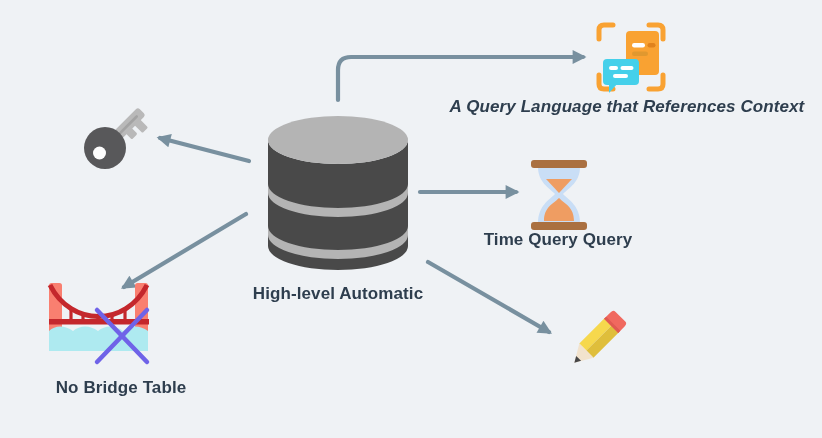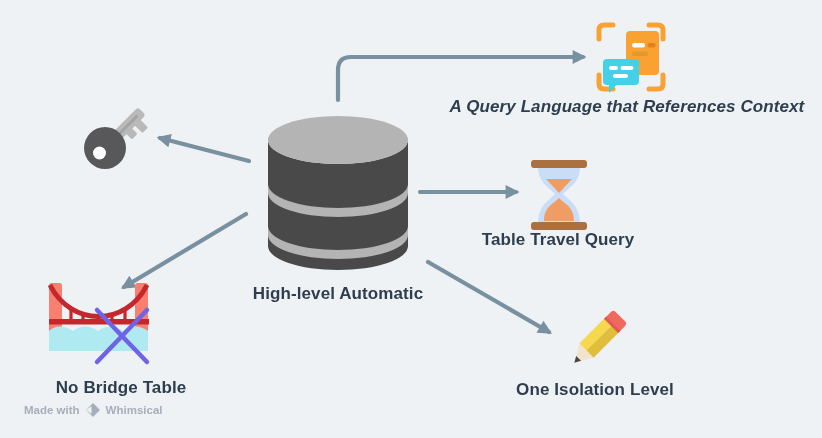--- a/index.html
+++ b/index.html
@@ -82,21 +82,21 @@
   </svg>
   <div class="label" style="left:627px;top:97px;font-style:italic;">A Query Language that References Context</div>
 
   <svg class="icon" style="left:527px;top:157px;" width="64" height="76" viewBox="0 0 64 76">
     <path d="M11,10 L53,10 C53,25 42,31 36,37 C42,43 53,49 53,66 L11,66 C11,49 22,43 28,37 C22,31 11,25 11,10 Z" fill="#c9def6"></path>
     <polygon points="19,22 45,22 32,36" fill="#ef9d62"></polygon>
     <path d="M32,41 C38,47 47,50 47,64 L17,64 C17,50 26,47 32,41 Z" fill="#ef9d62"></path>
     <rect x="4" y="3" width="56" height="8" rx="3" fill="#aa7040"></rect>
     <rect x="4" y="65" width="56" height="8" rx="3" fill="#aa7040"></rect>
   </svg>
-  <div class="label" style="left:558px;top:230px;">Table Travel Query</div>
+  <div class="label" style="left:558px;top:230px;">Time Query Query</div>
 
   <svg class="icon" style="left:46px;top:281px;" width="108" height="88" viewBox="0 0 108 88">
     <rect x="3" y="2" width="13" height="56" rx="2.5" fill="#f97f70"></rect>
     <rect x="89" y="2" width="13" height="56" rx="2.5" fill="#f97f70"></rect>
     <g stroke="#c4272c" stroke-width="3.2">
       <line x1="25" y1="40" x2="25" y2="28"></line>
       <line x1="37" y1="40" x2="37" y2="32"></line>
       <line x1="52" y1="40" x2="52" y2="34"></line>
       <line x1="66" y1="40" x2="66" y2="32"></line>
       <line x1="79" y1="40" x2="79" y2="28"></line>
@@ -114,24 +114,15 @@
   <svg class="icon" style="left:560px;top:303px;" width="74" height="74" viewBox="0 0 74 74">
     <g transform="rotate(-45 37 37)">
       <rect x="22" y="27" width="36" height="10" fill="#f6d84d"></rect>
       <rect x="22" y="37" width="36" height="10" fill="#dfbe3b"></rect>
       <path d="M57,27 L66,27 Q70,27 70,30 L70,44 Q70,47 66,47 L57,47 Z" fill="#f0695f"></path>
       <rect x="57" y="27" width="3" height="20" fill="#e05a52"></rect>
       <polygon points="22,27 5,37 22,47" fill="#f2e3cd"></polygon>
       <polygon points="11,33.5 5,37 11,40.5" fill="#474747"></polygon>
     </g>
   </svg>
-  <div class="label" style="left:595px;top:380px;">One Isolation Level</div>
 
-  <div class="watermark">
-    <span>Made with</span>
-    <svg class="wlogo" width="16" height="16" viewBox="0 0 16 16">
-      <polygon points="8,1 15,8 8,15 1,8" fill="#a7aeba"></polygon>
-      <polygon points="1,8 6.5,4.2 6.5,11.8" fill="#eff2f5"></polygon>
-    </svg>
-    <span>Whimsical</span>
-  </div>
 
 </div>
 
 </body></html>

